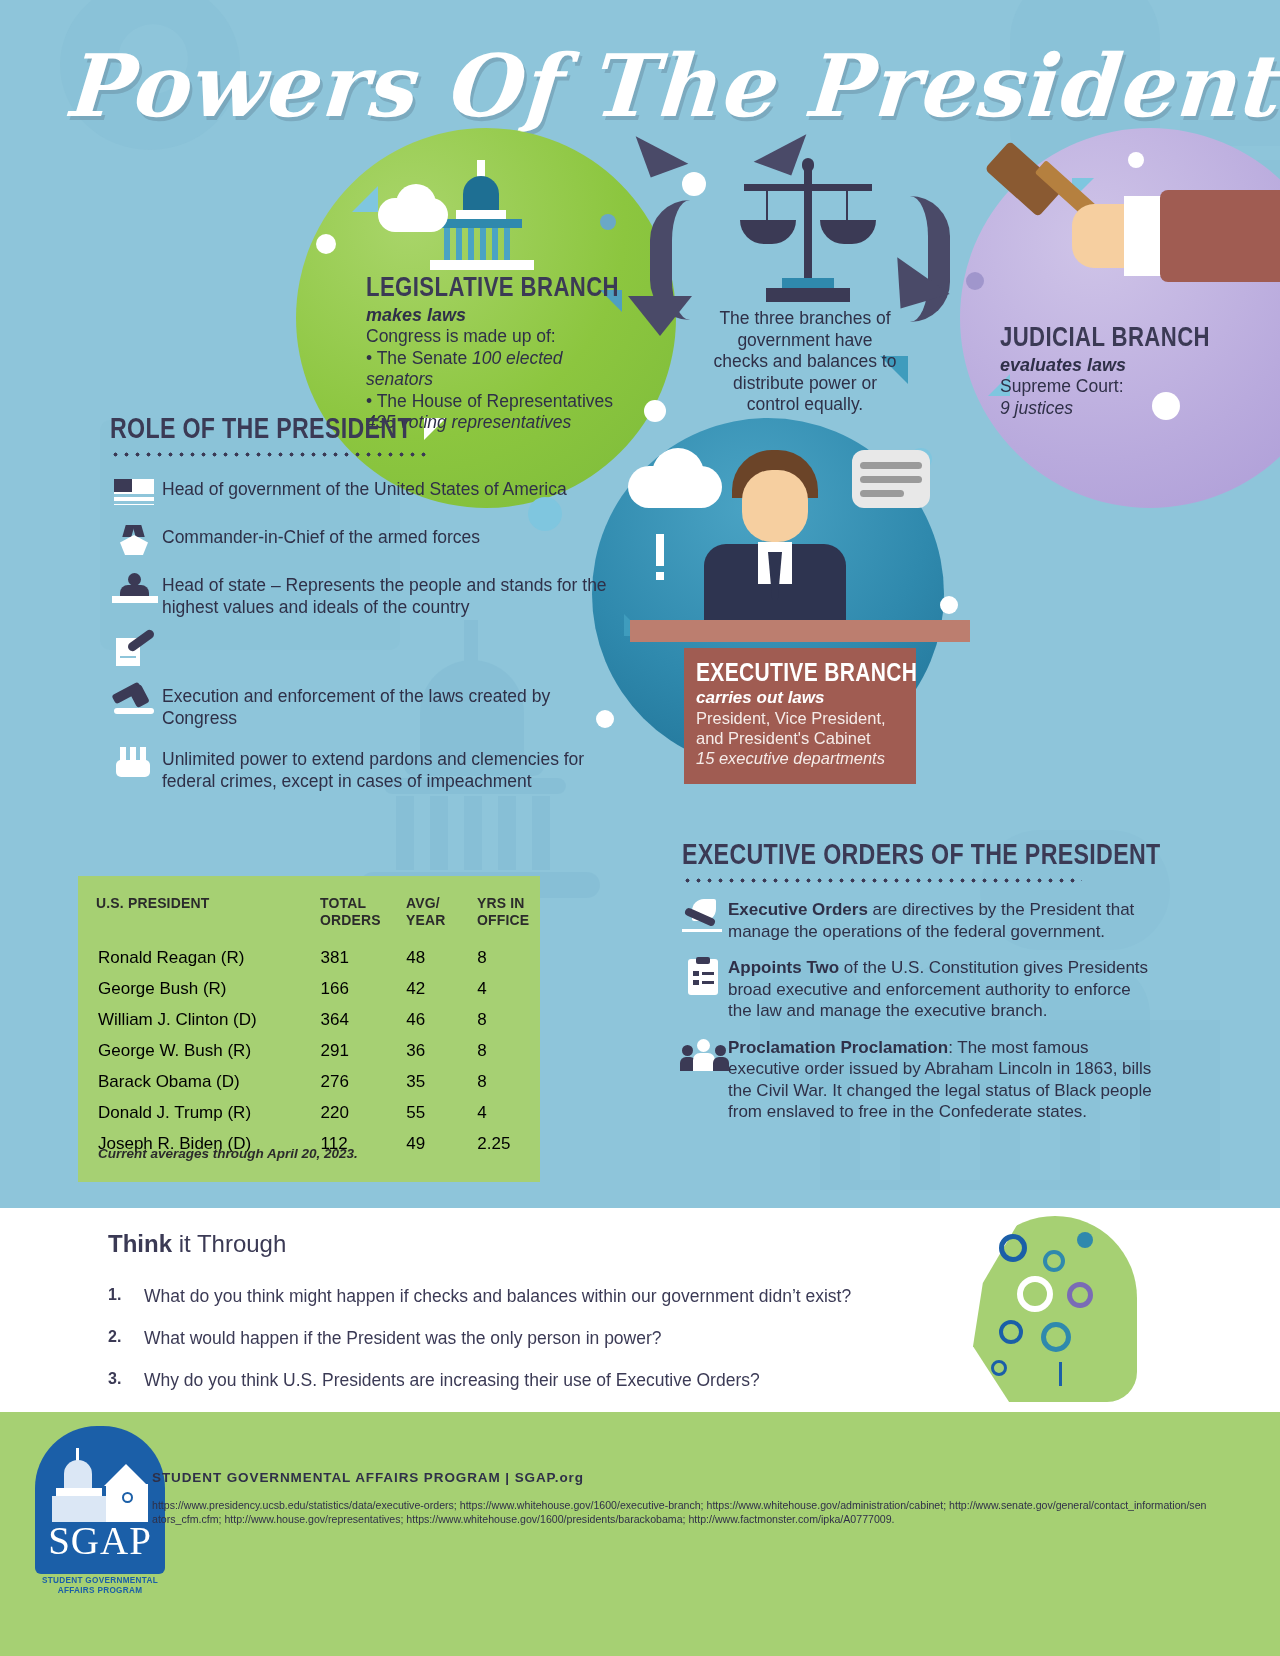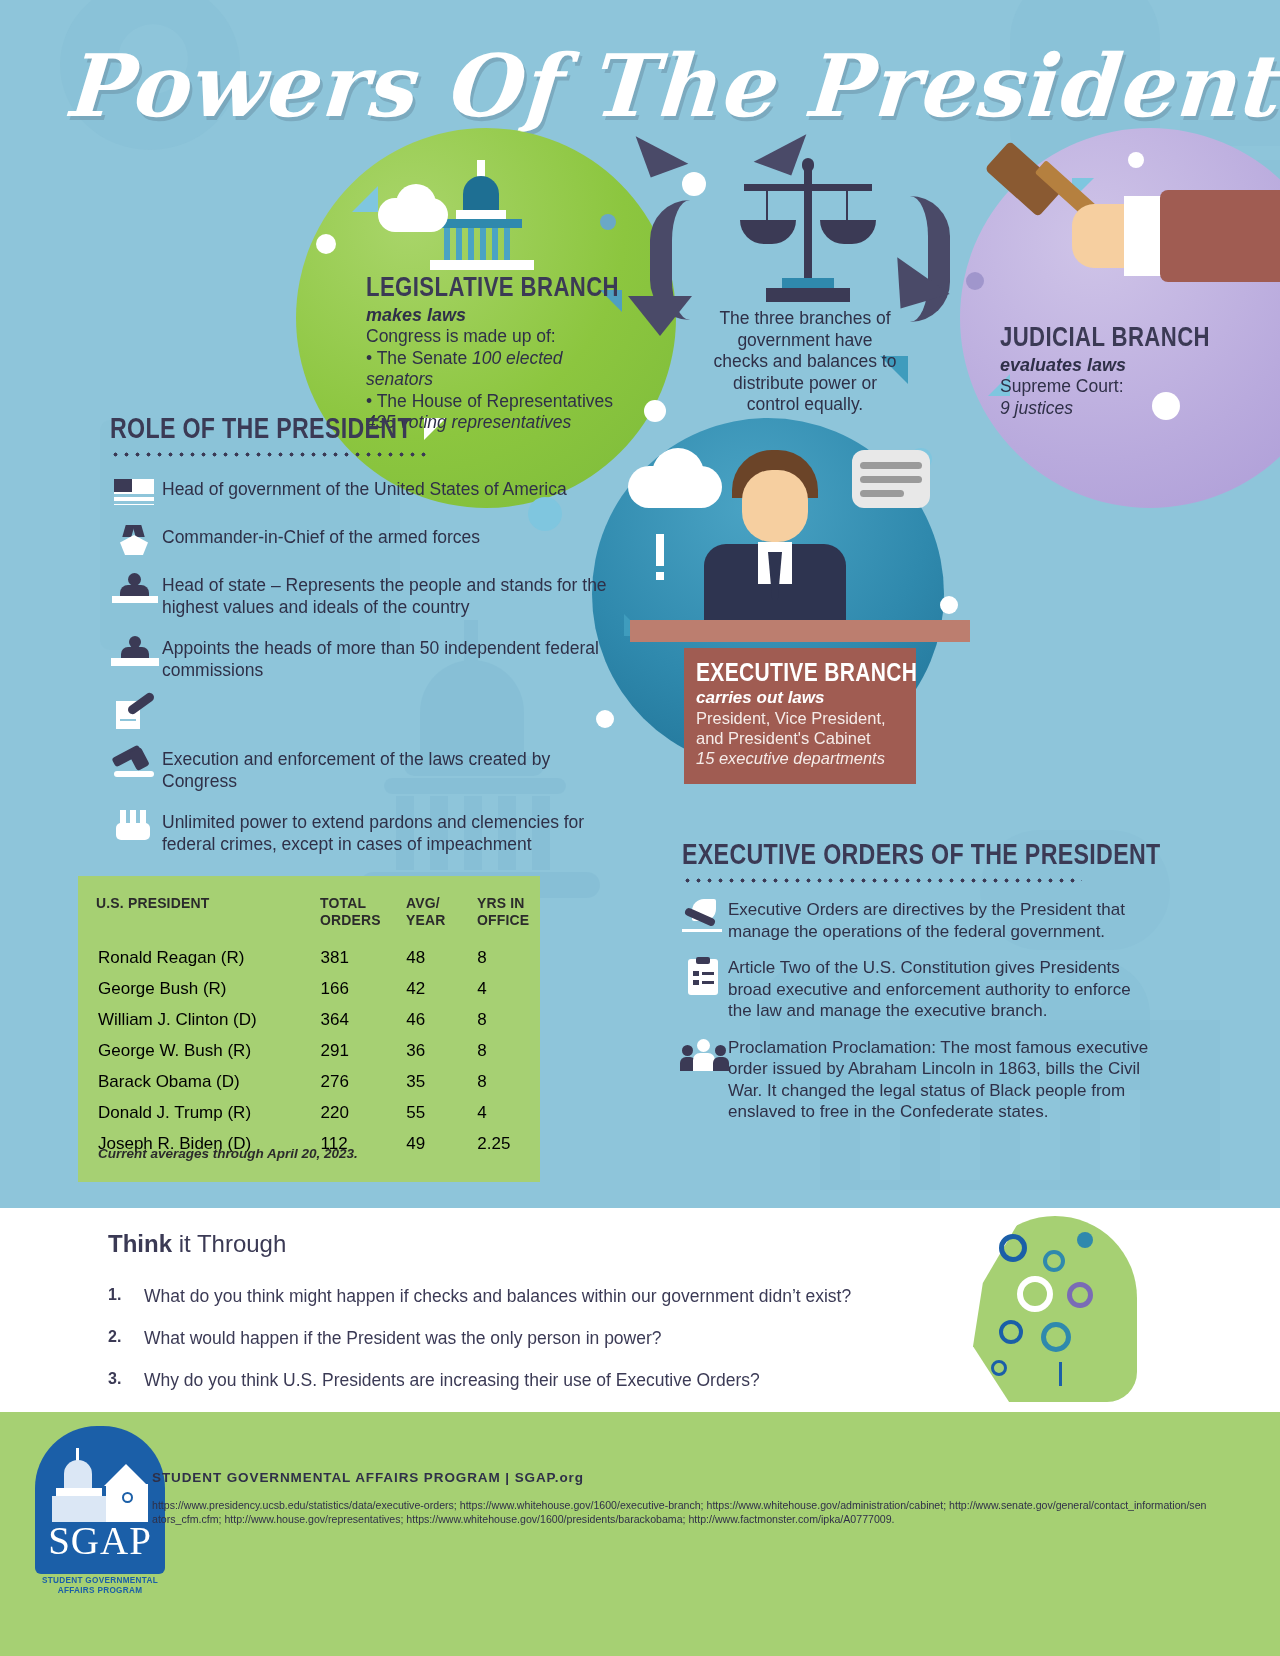--- a/index.html
+++ b/index.html
@@ -145,21 +145,21 @@
     position:absolute; left:20px; top:270px;
     font-size:13.5px; font-weight:700; font-style:italic; color:#2b2b2b;
   }
 
   
   .eo-sec{ position:absolute; left:682px; top:838px; width:470px; }
   .eo-list{ margin-top:16px; }
   .eo-item{ display:flex; align-items:flex-start; margin-bottom:15px; }
   .eo-ico{ width:46px; flex:0 0 46px; height:38px; position:relative; }
   .eo-txt{ font-size:17px; line-height:21.5px; color:#2f3048; }
-  .eo-txt b{ font-weight:400; }
+  .eo-txt b{ font-weight:700; }
 
   
   .think{
     position:absolute; left:0; top:1208px; width:1280px; height:204px;
     background:#ffffff;
   }
   .think-h{
     position:absolute; left:108px; top:22px;
     font-size:24px; color:#3b3a55; font-weight:300;
   }
@@ -389,28 +389,20 @@
           <div class="role-item">
             <div class="role-ico">
               <div style="position:absolute;left:18px;top:0;width:13px;height:13px;border-radius:50%;background:#3b3a55;"></div>
               <div style="position:absolute;left:10px;top:12px;width:29px;height:12px;border-radius:8px 8px 0 0;background:#3b3a55;"></div>
               <div style="position:absolute;left:2px;top:23px;width:46px;height:7px;background:#fff;"></div>
             </div>
             <div class="role-txt">Head of state – Represents the people and stands for the highest values and ideals of the country</div>
           </div>
           <div class="role-item">
             <div class="role-ico">
-              <div style="position:absolute;left:19px;top:0;width:12px;height:12px;border-radius:50%;background:#3b3a55;"></div>
-              <div style="position:absolute;left:11px;top:11px;width:28px;height:11px;border-radius:7px 7px 0 0;background:#3b3a55;"></div>
-              <div style="position:absolute;left:1px;top:22px;width:48px;height:8px;background:#fff;"></div>
-            </div>
-            <div class="role-txt">Appoints the heads of more than 50 independent federal commissions</div>
-          </div>
-          <div class="role-item">
-            <div class="role-ico">
               <div style="position:absolute;left:6px;top:2px;width:24px;height:28px;background:#fff;"></div>
               <div style="position:absolute;left:16px;top:0;width:30px;height:9px;background:#3b3a55;border-radius:5px;transform:rotate(-36deg);"></div>
               <div style="position:absolute;left:10px;top:20px;width:16px;height:2px;background:#8ec5da;"></div>
             </div>
           </div>
           <div class="role-item">
             <div class="role-ico">
               <div style="position:absolute;left:2px;top:4px;width:30px;height:10px;background:#3b3a55;border-radius:3px;transform:rotate(-28deg);"></div>
               <div style="position:absolute;left:22px;top:2px;width:14px;height:20px;background:#3b3a55;border-radius:3px;transform:rotate(-28deg);"></div>
               <div style="position:absolute;left:4px;top:24px;width:40px;height:6px;background:#fff;border-radius:3px;"></div>
@@ -501,21 +493,21 @@
           </div>
           <div class="eo-item">
             <div class="eo-ico">
               <div style="position:absolute;left:6px;top:2px;width:30px;height:36px;background:#fff;border-radius:3px;"></div>
               <div style="position:absolute;left:14px;top:0;width:14px;height:7px;background:#3b3a55;border-radius:2px;"></div>
               <div style="position:absolute;left:11px;top:14px;width:6px;height:5px;background:#3b3a55;"></div>
               <div style="position:absolute;left:20px;top:15px;width:12px;height:3px;background:#3b3a55;"></div>
               <div style="position:absolute;left:11px;top:23px;width:6px;height:5px;background:#3b3a55;"></div>
               <div style="position:absolute;left:20px;top:24px;width:12px;height:3px;background:#3b3a55;"></div>
             </div>
-            <div class="eo-txt"><b>Article Two</b><span> of the U.S. Constitution gives Presidents broad executive and enforcement authority to enforce the law and manage the executive branch.</span></div>
+            <div class="eo-txt"><b>Appoints Two</b><span> of the U.S. Constitution gives Presidents broad executive and enforcement authority to enforce the law and manage the executive branch.</span></div>
           </div>
           <div class="eo-item">
             <div class="eo-ico">
               <div style="position:absolute;left:0px;top:8px;width:11px;height:11px;border-radius:50%;background:#3b3a55;"></div>
               <div style="position:absolute;left:-2px;top:20px;width:16px;height:14px;border-radius:6px 6px 0 0;background:#3b3a55;"></div>
               <div style="position:absolute;left:15px;top:2px;width:13px;height:13px;border-radius:50%;background:#fff;"></div>
               <div style="position:absolute;left:11px;top:16px;width:22px;height:18px;border-radius:7px 7px 0 0;background:#fff;"></div>
               <div style="position:absolute;left:33px;top:8px;width:11px;height:11px;border-radius:50%;background:#3b3a55;"></div>
               <div style="position:absolute;left:31px;top:20px;width:16px;height:14px;border-radius:6px 6px 0 0;background:#3b3a55;"></div>
             </div>

